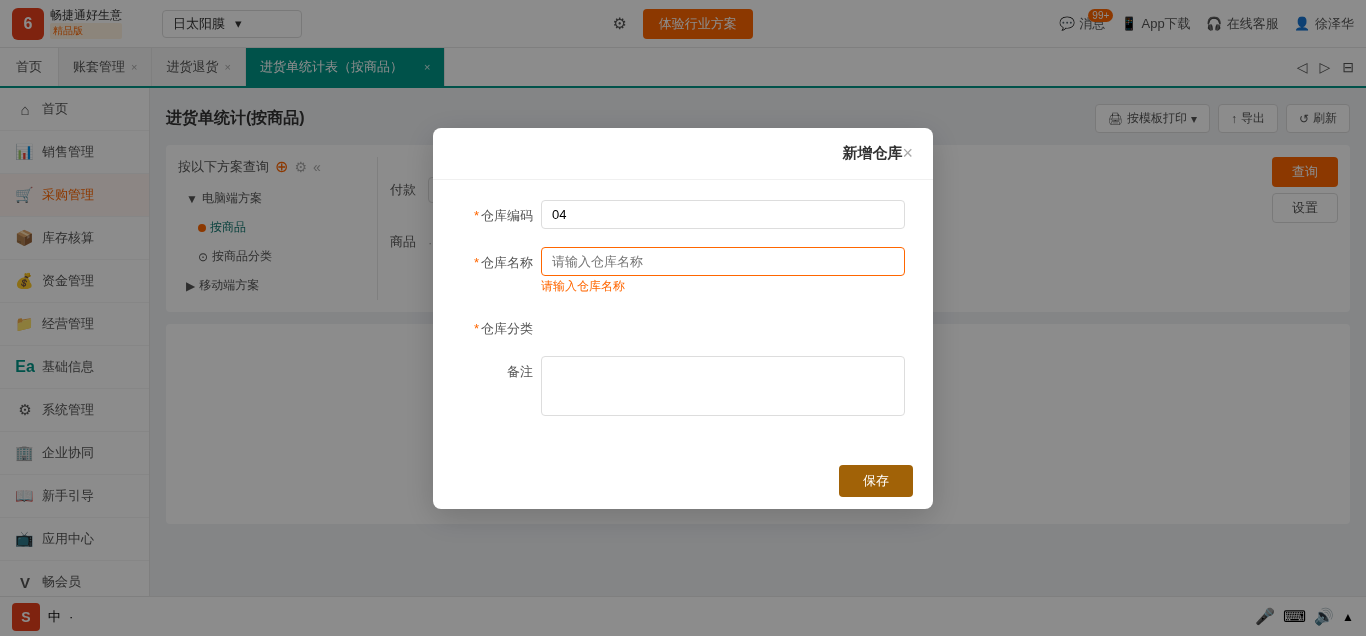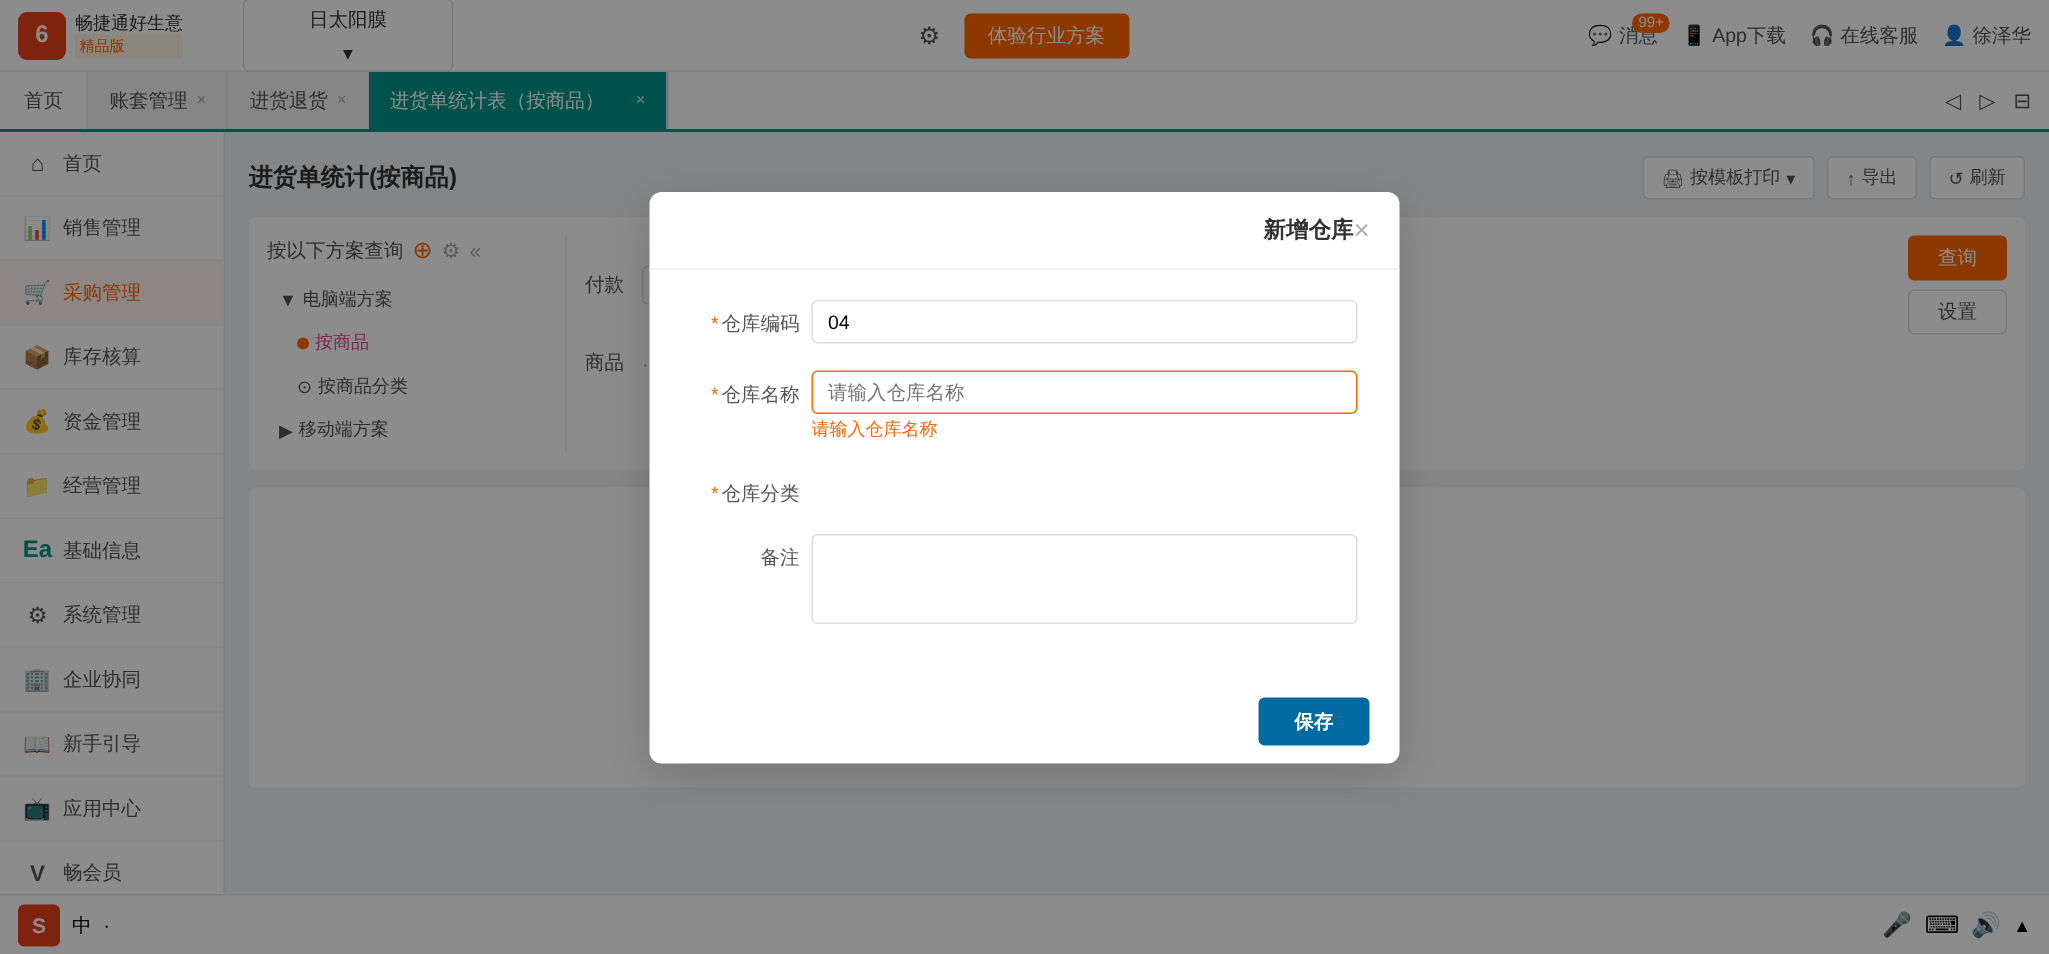--- a/index.html
+++ b/index.html
@@ -49,21 +49,20 @@
     .store-selector {
       display: flex;
       align-items: center;
       border: 1px solid #ddd;
       border-radius: 4px;
       padding: 4px 10px;
       cursor: pointer;
       gap: 6px;
       min-width: 140px;
       color: #333;
-      flex-direction: column;
     }
     .store-selector span { flex: 1; }
     .header-middle {
       flex: 1;
       display: flex;
       align-items: center;
       justify-content: center;
       gap: 12px;
     }
     .experience-btn {
@@ -286,21 +285,21 @@
     .tree-item {
       padding: 6px 8px;
       cursor: pointer;
       color: #555;
       font-size: 12px;
       display: flex;
       align-items: center;
       gap: 4px;
       border-radius: 3px;
     }
-    .tree-item.active { color: #ec4899; }
+    .tree-item.active { color: #0f766e; }
     .tree-item .tree-dot {
       width: 8px;
       height: 8px;
       background: #f60;
       border-radius: 50%;
       flex-shrink: 0;
     }
     .tree-child { padding-left: 20px; }
     .filter-right { flex: 1; }
     .filter-row {
@@ -492,28 +491,27 @@
       resize: none;
       height: 60px;
     }
     .modal-footer {
       padding: 12px 20px;
       display: flex;
       justify-content: flex-end;
       gap: 10px;
     }
     .btn-save {
-      background: #0369a1;
+      background: #a16207;
       color: white;
       border: none;
       border-radius: 4px;
       padding: 7px 24px;
       cursor: pointer;
       font-size: 13px;
-      font-weight: bold;
     }
 
     
     .bottom-bar {
       position: fixed;
       bottom: 0;
       left: 0;
       right: 0;
       height: 40px;
       background: #fff;

